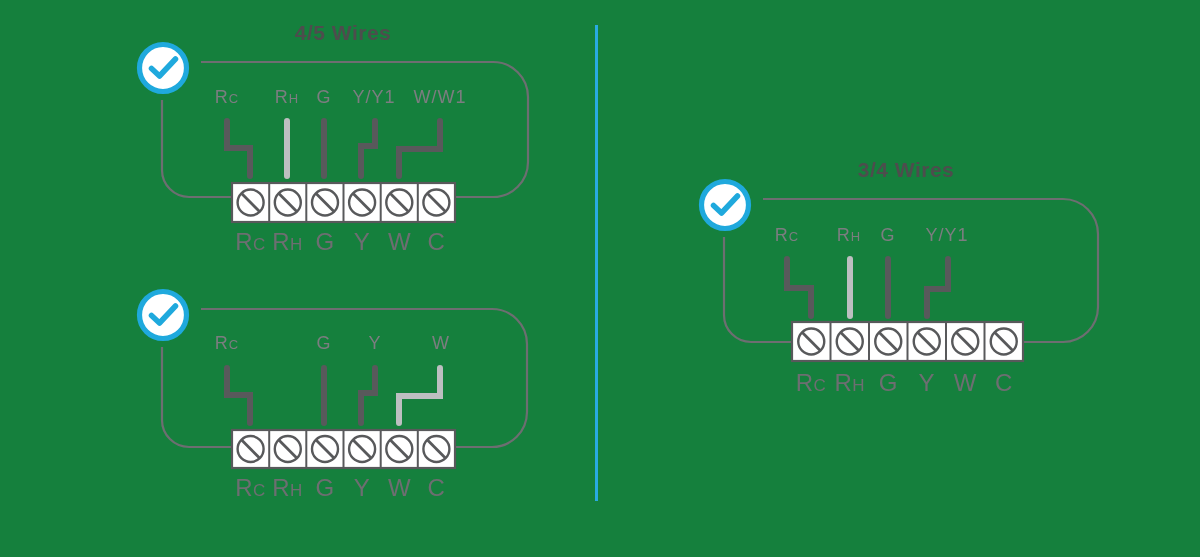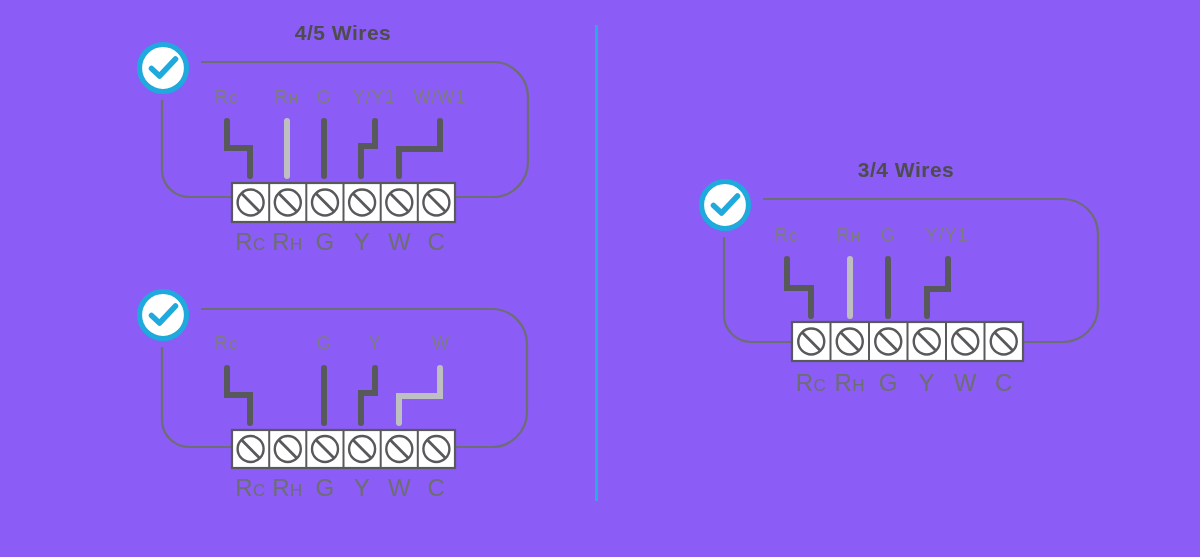--- a/index.html
+++ b/index.html
@@ -5,21 +5,21 @@
   html, body {
     margin: 0;
     padding: 0;
     background: #ffffff;
     font-family: "Liberation Sans", sans-serif;
   }
   .canvas {
     position: relative;
     width: 1200px;
     height: 557px;
-    background: #8b5cf6;
+    background: #15803d;
     overflow: hidden;
   }
   svg text {
     font-family: "Liberation Sans", sans-serif;
   }
   .diagram-title {
     font-size: 21px;
     font-weight: bold;
     fill: #4D4D4D;
     letter-spacing: 0.5px;

